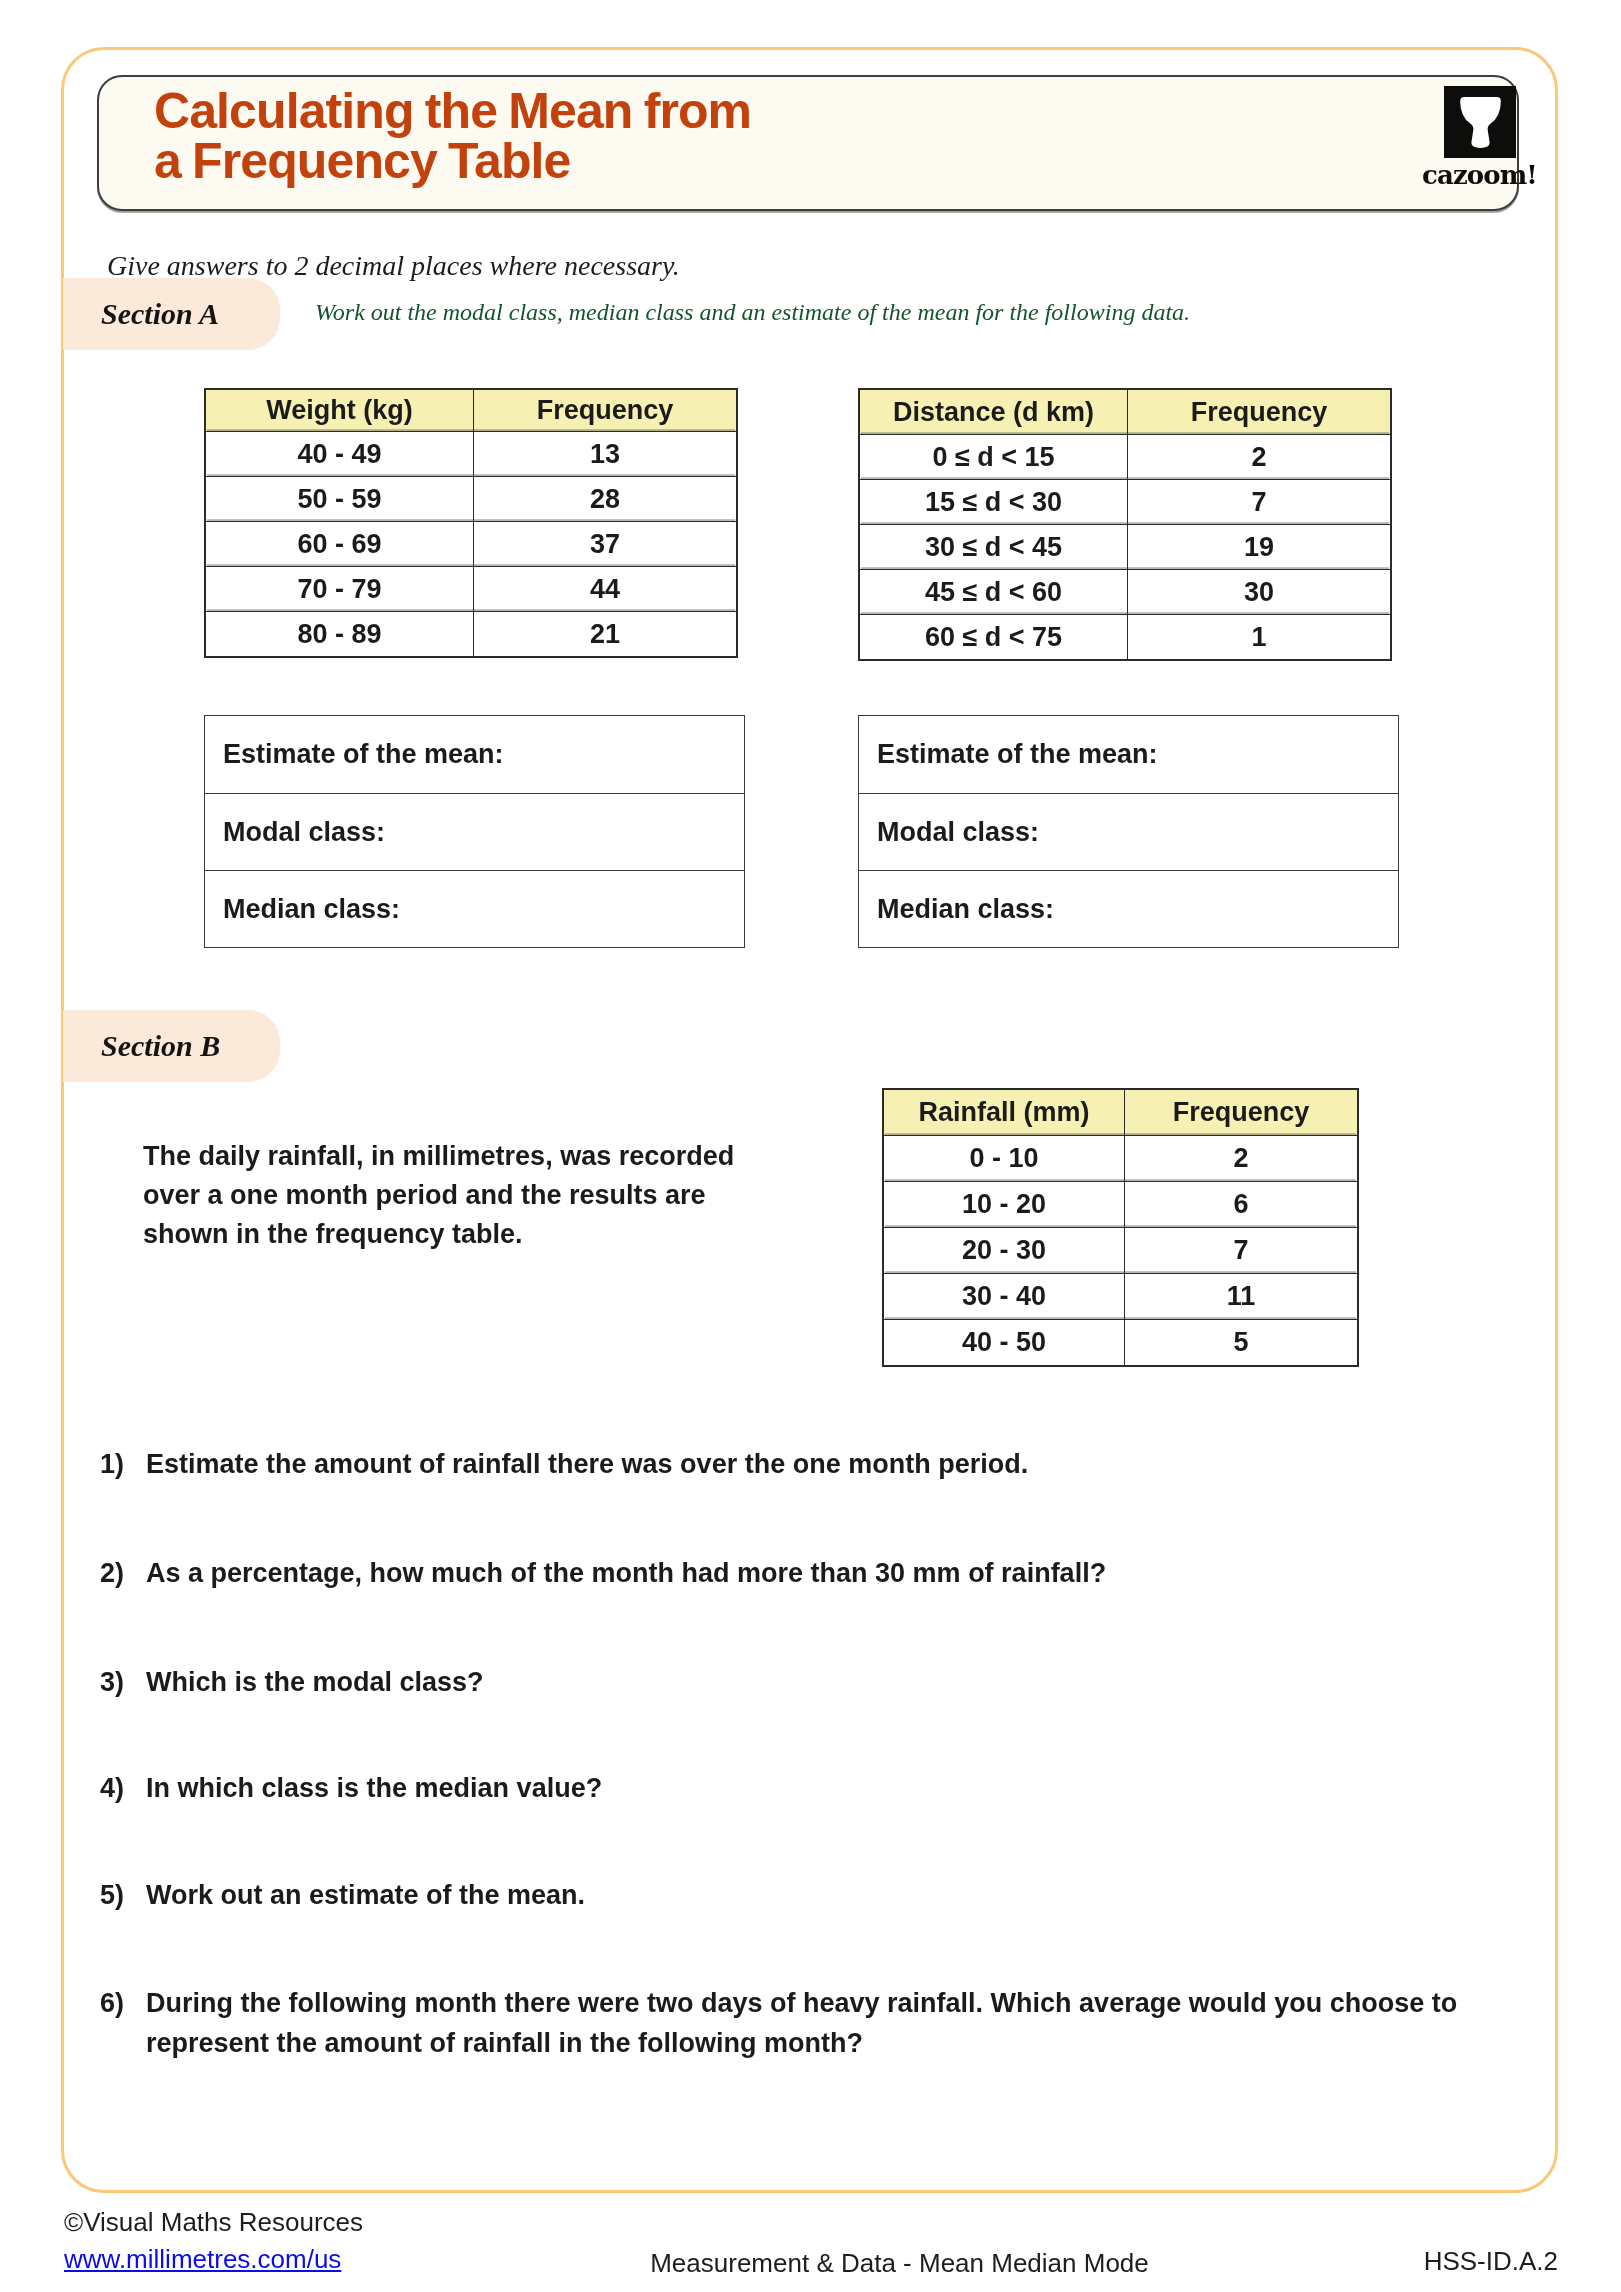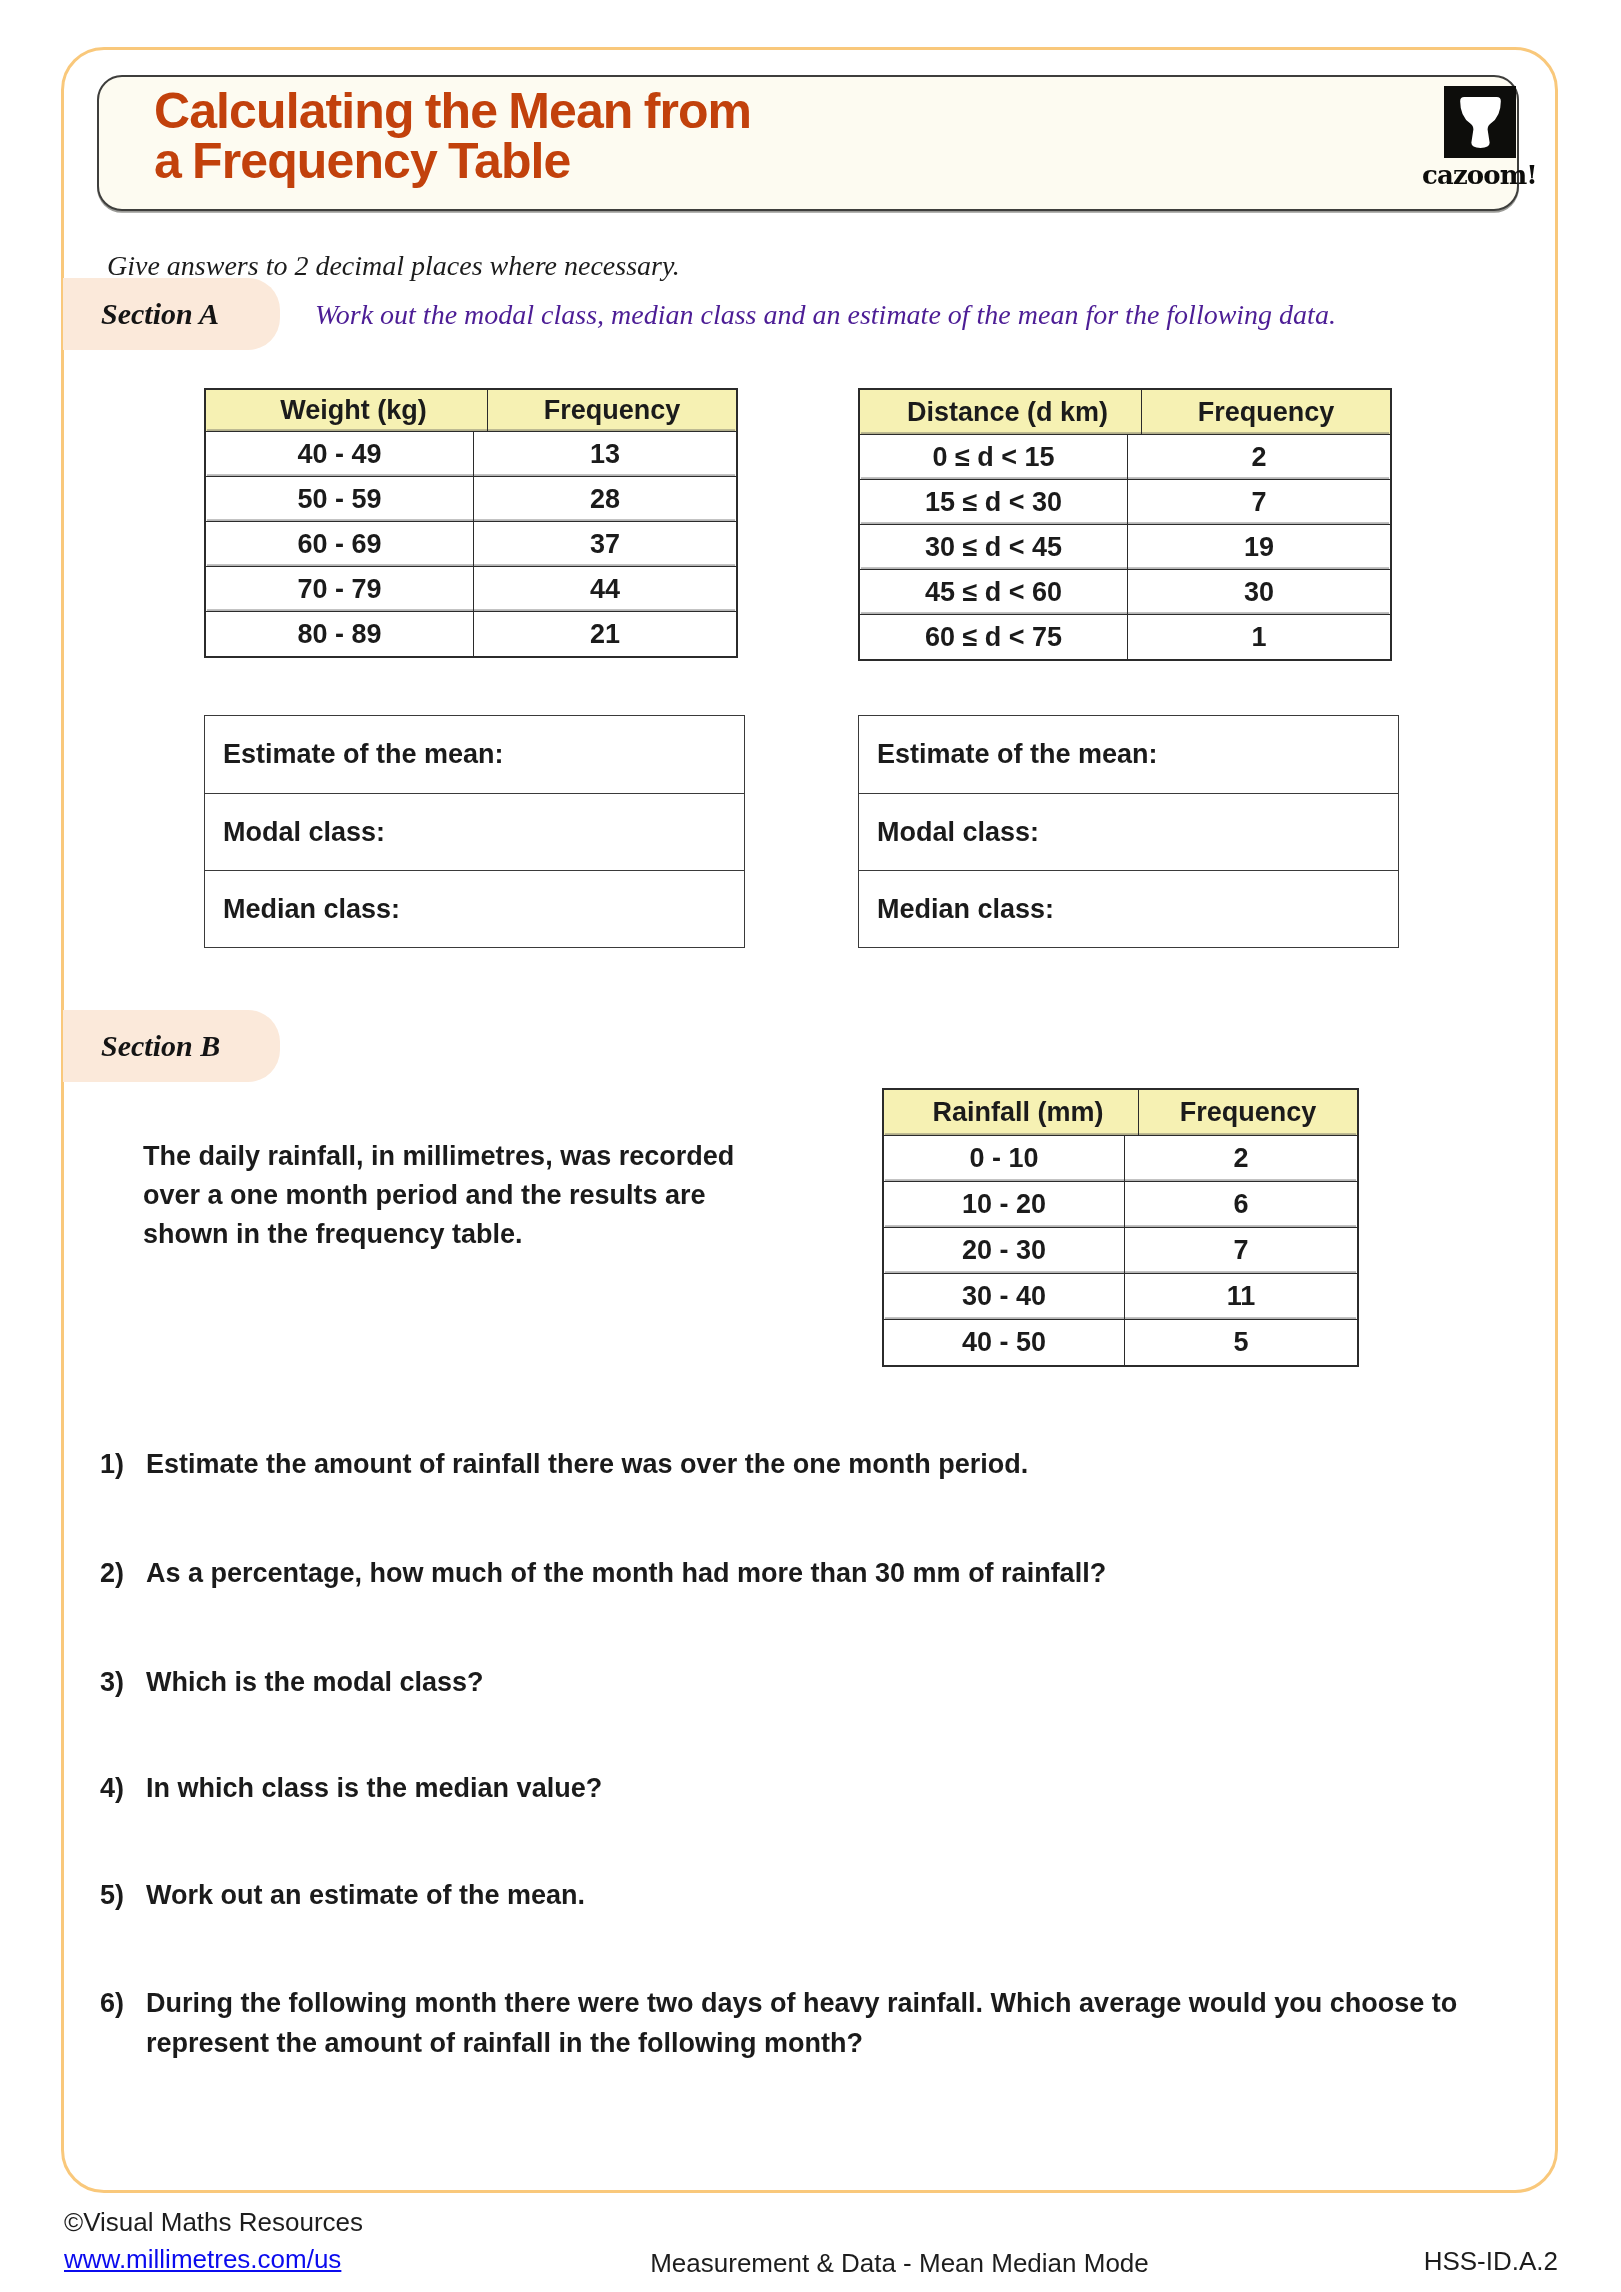--- a/index.html
+++ b/index.html
@@ -18,29 +18,29 @@
   .logo-text{margin-top:1.8px;font-family:"DejaVu Serif",serif;font-weight:bold;font-size:26px;letter-spacing:-0.9px;color:#0d0d0b;}
 
   .serif-it{font-family:"Liberation Serif",serif;font-style:italic;}
   .intro{left:107px;top:226px;font-size:28px;color:#1c1c1c;margin-top:24px;}
 
   .section-tag{left:63px;height:72px;background:#fbe9da;border-radius:0 32px 32px 0;}
   .tagA{top:278px;width:217px;}
   .tagB{top:1010px;width:217px;}
   .section-tag .lbl{position:absolute;left:38px;top:50%;transform:translateY(-50%);
     font-family:"Liberation Serif",serif;font-style:italic;font-weight:bold;font-size:30px;color:#141414;white-space:nowrap;}
-  .instructionA{left:315px;top:299px;font-size:28px;color:#4c1d95;}
+  .instructionA{left:315px;top:299px;font-size:24px;color:#14532d;}
 
   
   .tbl{background:#ffffff;border:2.7px solid #2b2b2b;box-sizing:border-box;}
   .trow{display:flex;border-top:1.8px solid #2b2b2b;box-shadow:0 -2.7px 0 -0.9px rgba(90,90,90,.45);}
   .trow:first-child{border-top:none;box-shadow:none;}
   .tc{display:flex;align-items:center;justify-content:center;font-weight:bold;font-size:27px;color:#1b1b1b;box-sizing:border-box;}
   .tc + .tc{border-left:1.8px solid #2b2b2b;}
-  .thead{background:#f6f1b3;padding-left:14px;}
+  .thead{background:#f6f1b3;}
   .tblA .thead .tc, .tblB .thead .tc{height:41px;}
   .tblA .trow .tc, .tblB .trow .tc{height:44px;}
   .tblA .thead .tc{height:41px;}
   .tblA .c1,.tblB .c1{width:267px;}
   .tblA .c2,.tblB .c2{width:262px;flex:1;}
   .tblC .thead .tc{height:42px;}
   .tblC .trow .tc{height:45px;}
   .tblC .c1{width:240px;}
   .tblC .c2{flex:1;}
 

